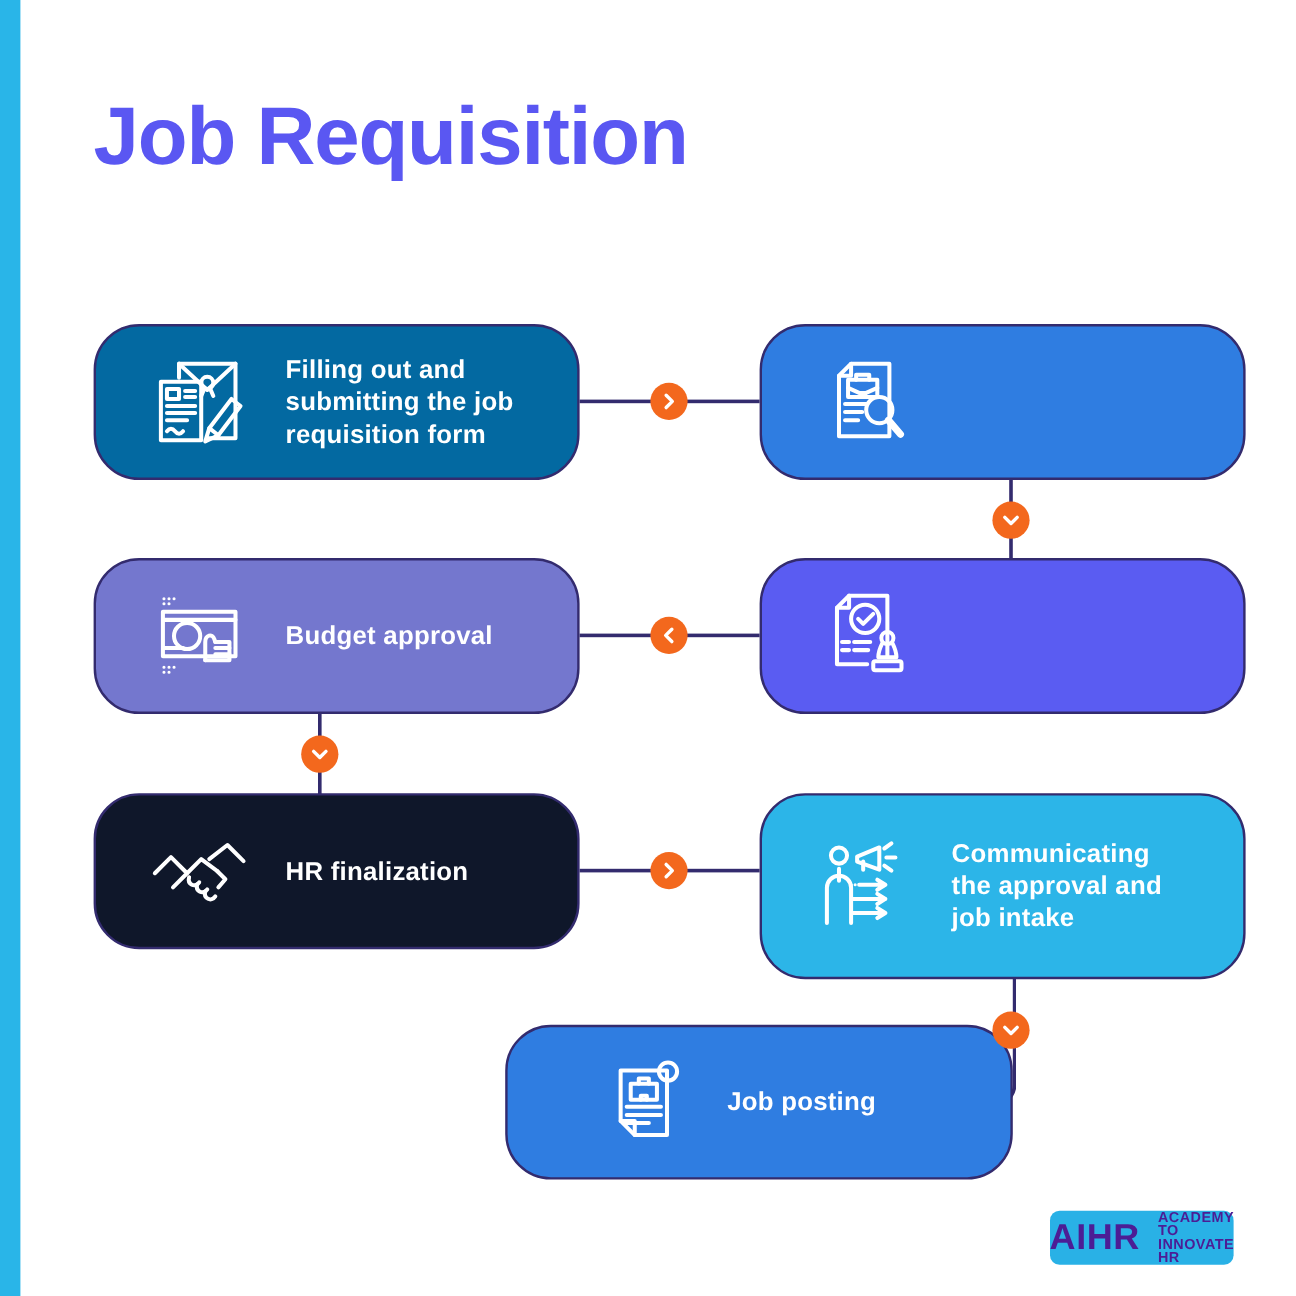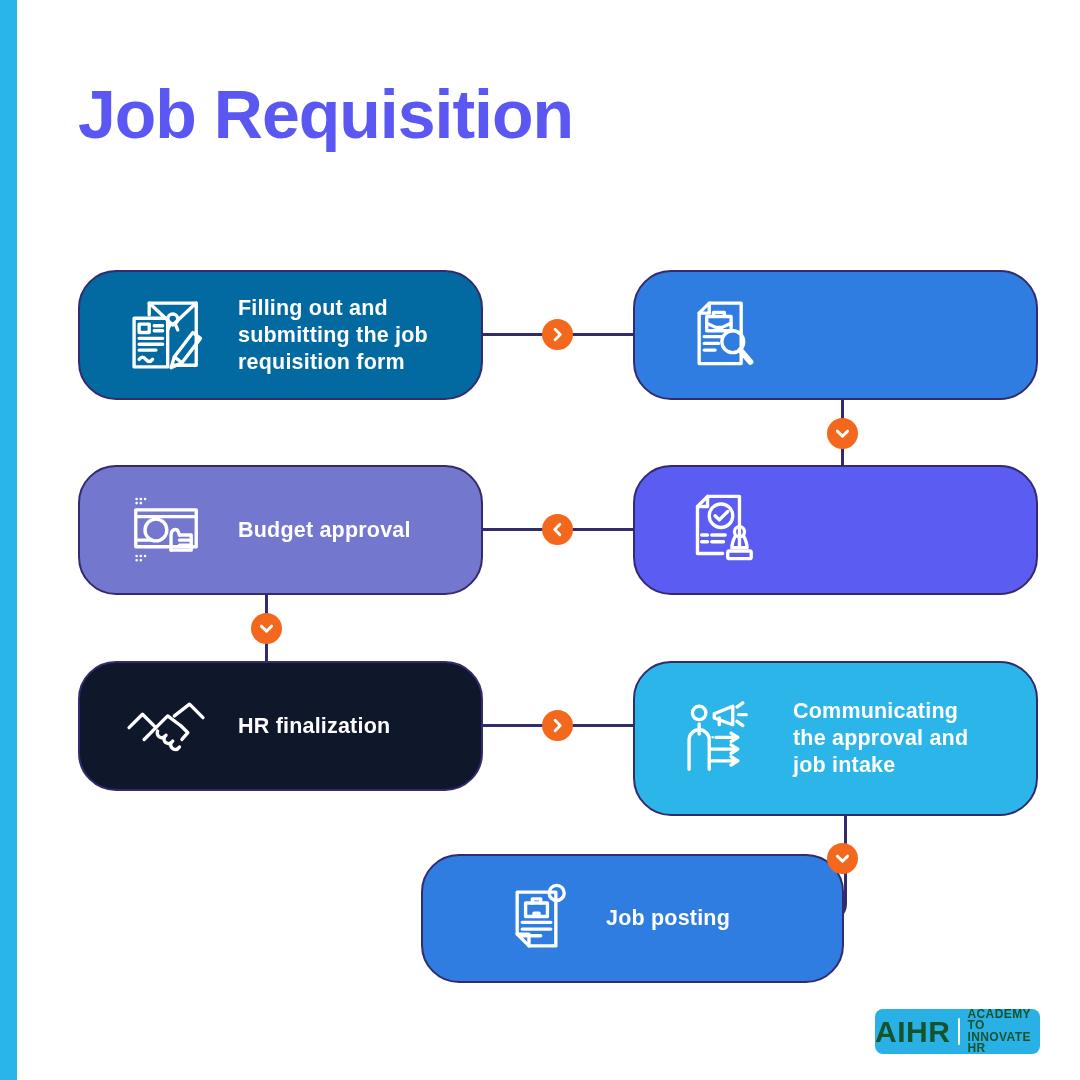--- a/index.html
+++ b/index.html
@@ -45,22 +45,22 @@
   .a1{left:542px;top:319px;}
   .a2{left:827px;top:418px;}
   .a3{left:542px;top:514px;}
   .a4{left:251px;top:613px;}
   .a5{left:542px;top:710px;}
   .a6{left:827px;top:843px;}
   .rot-down{transform:rotate(90deg);}
   .rot-left{transform:rotate(180deg);}
   
   .logo{
-    position:absolute;left:875px;top:1009px;width:165px;height:45px;border-radius:8px;
-    display:flex;align-items:center;justify-content:center;color:#14532d;
+    position:absolute;left:875px;top:1009px;width:153px;height:45px;border-radius:8px;
+    display:flex;align-items:center;justify-content:center;color:#4c1d95;
   }
   .logo-name{font-size:30px;font-weight:700;letter-spacing:.5px;}
   .logo-div{width:2.5px;height:27px;background:#ffffff;margin:0 7px 0 8px;border-radius:1px;}
   .logo-tag{font-size:12px;font-weight:700;line-height:11.5px;letter-spacing:.4px;}
 </style>
 </head>
 <body>
 
 <div class="stripe" style="background: rgb(41, 181, 232);"></div>
 

